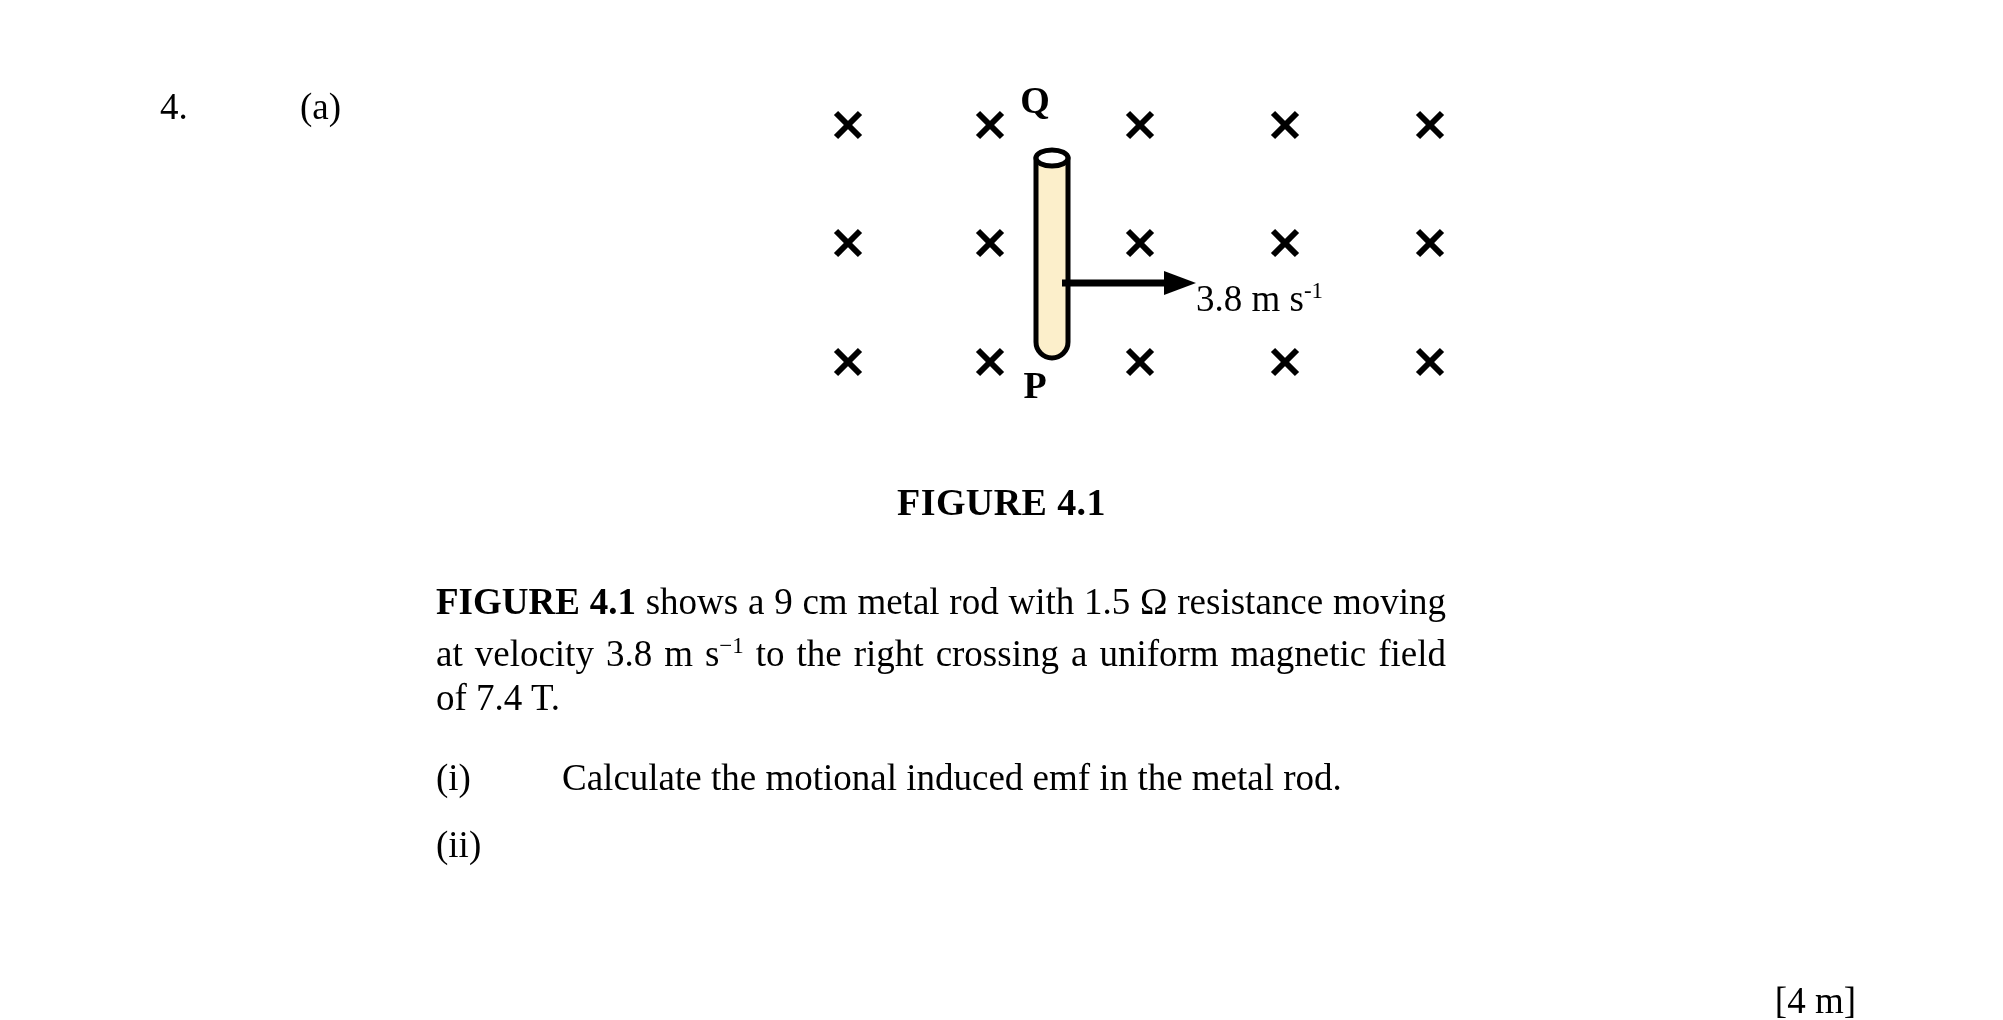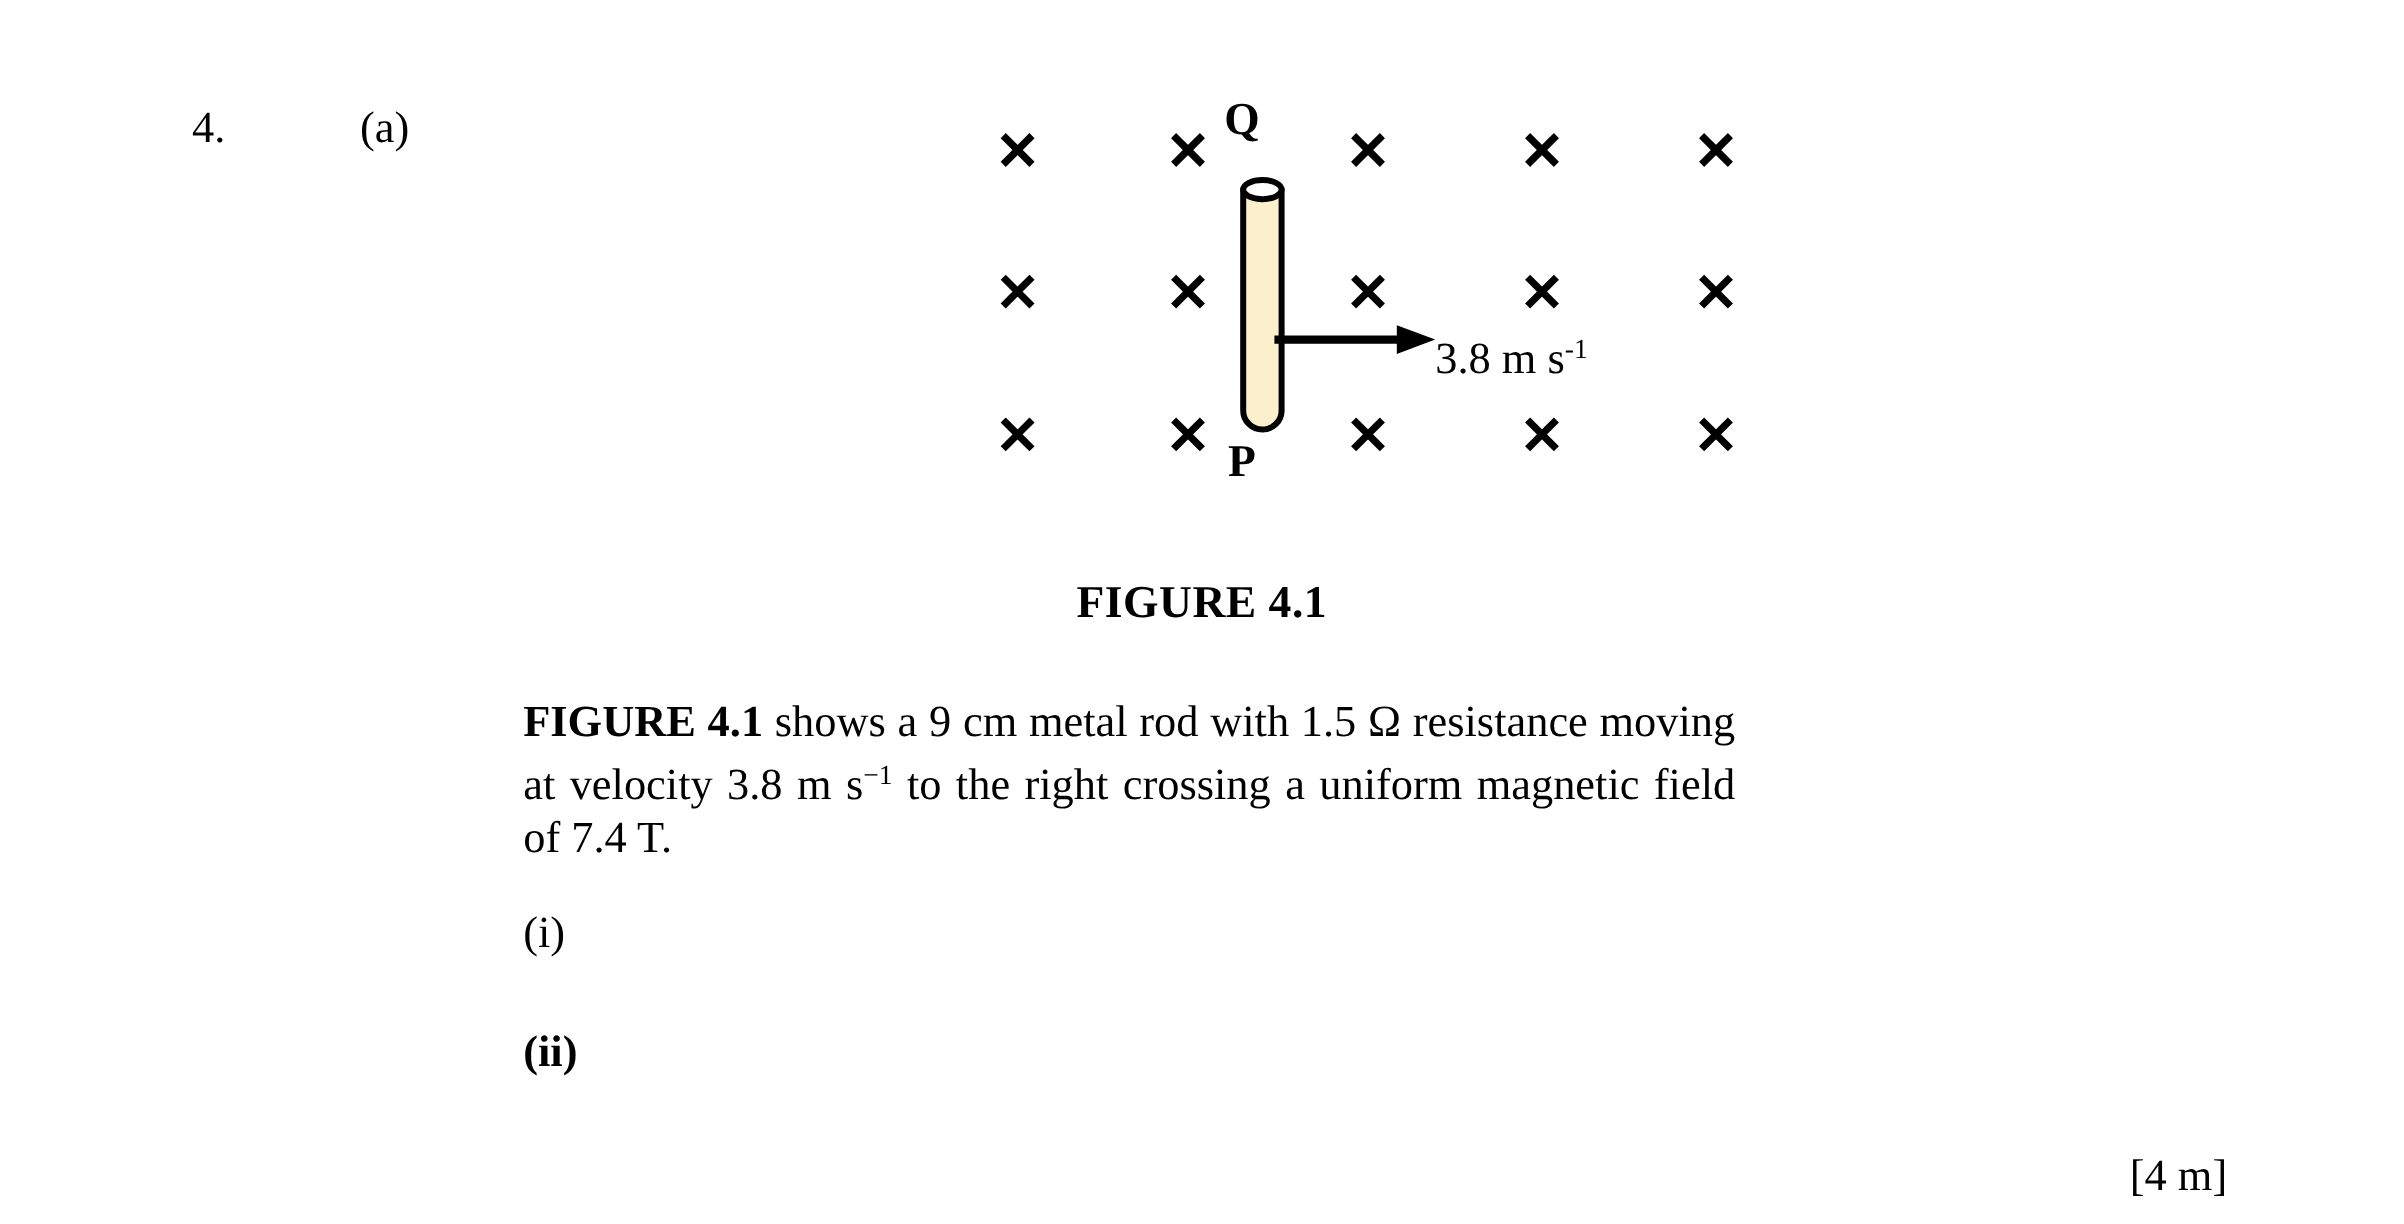--- a/index.html
+++ b/index.html
@@ -137,41 +137,41 @@
     vertical-align: 0.55em;
   }
 
   
   .item {
     position: absolute;
     font-size: 37px;
     line-height: 56px;
   }
   .item-i { left: 436px; top: 750px; width: 1010px; }
-  .item-ii { left: 436px; top: 849px; width: 1010px; font-weight: bold; }
+  .item-ii { left: 436px; top: 817px; width: 1010px; }
 
   .item-row {
     display: flex;
     align-items: flex-start;
   }
   .item-marker {
     flex: 0 0 auto;
     width: 126px;
   }
   .item-text {
     flex: 1 1 auto;
     text-align: justify;
     text-justify: inter-word;
   }
   .item-text.last-line-left { text-align: left; }
 
   .marks {
     position: absolute;
     left: 0;
-    top: 962px;
+    top: 982px;
     width: 1856px;
     text-align: right;
     font-size: 37px;
     line-height: 1;
   }
 </style>
 </head>
 <body>
 
 <div id="page">
@@ -298,20 +298,21 @@
 
   <div class="fig-caption">FIGURE 4.1</div>
 
   <div class="body-block">
     <p class="para"><b>FIGURE 4.1</b><span> shows a 9 cm metal rod with 1.5 Ω resistance moving at velocity 3.8 m s</span><sup>−1</sup><span> to the right crossing a uniform magnetic field of 7.4 T.</span></p>
   </div>
 
   <div class="item item-i">
     <div class="item-row">
       <span class="item-marker">(i)</span>
+      <span class="item-text last-line-left">Calculate the motional induced emf in the metal rod.</span>
     </div>
   </div>
 
   <div class="item item-ii">
     <div class="item-row">
       <span class="item-marker">(ii)</span>
     </div>
   </div>
 
   <div class="marks">[4 m]</div>

